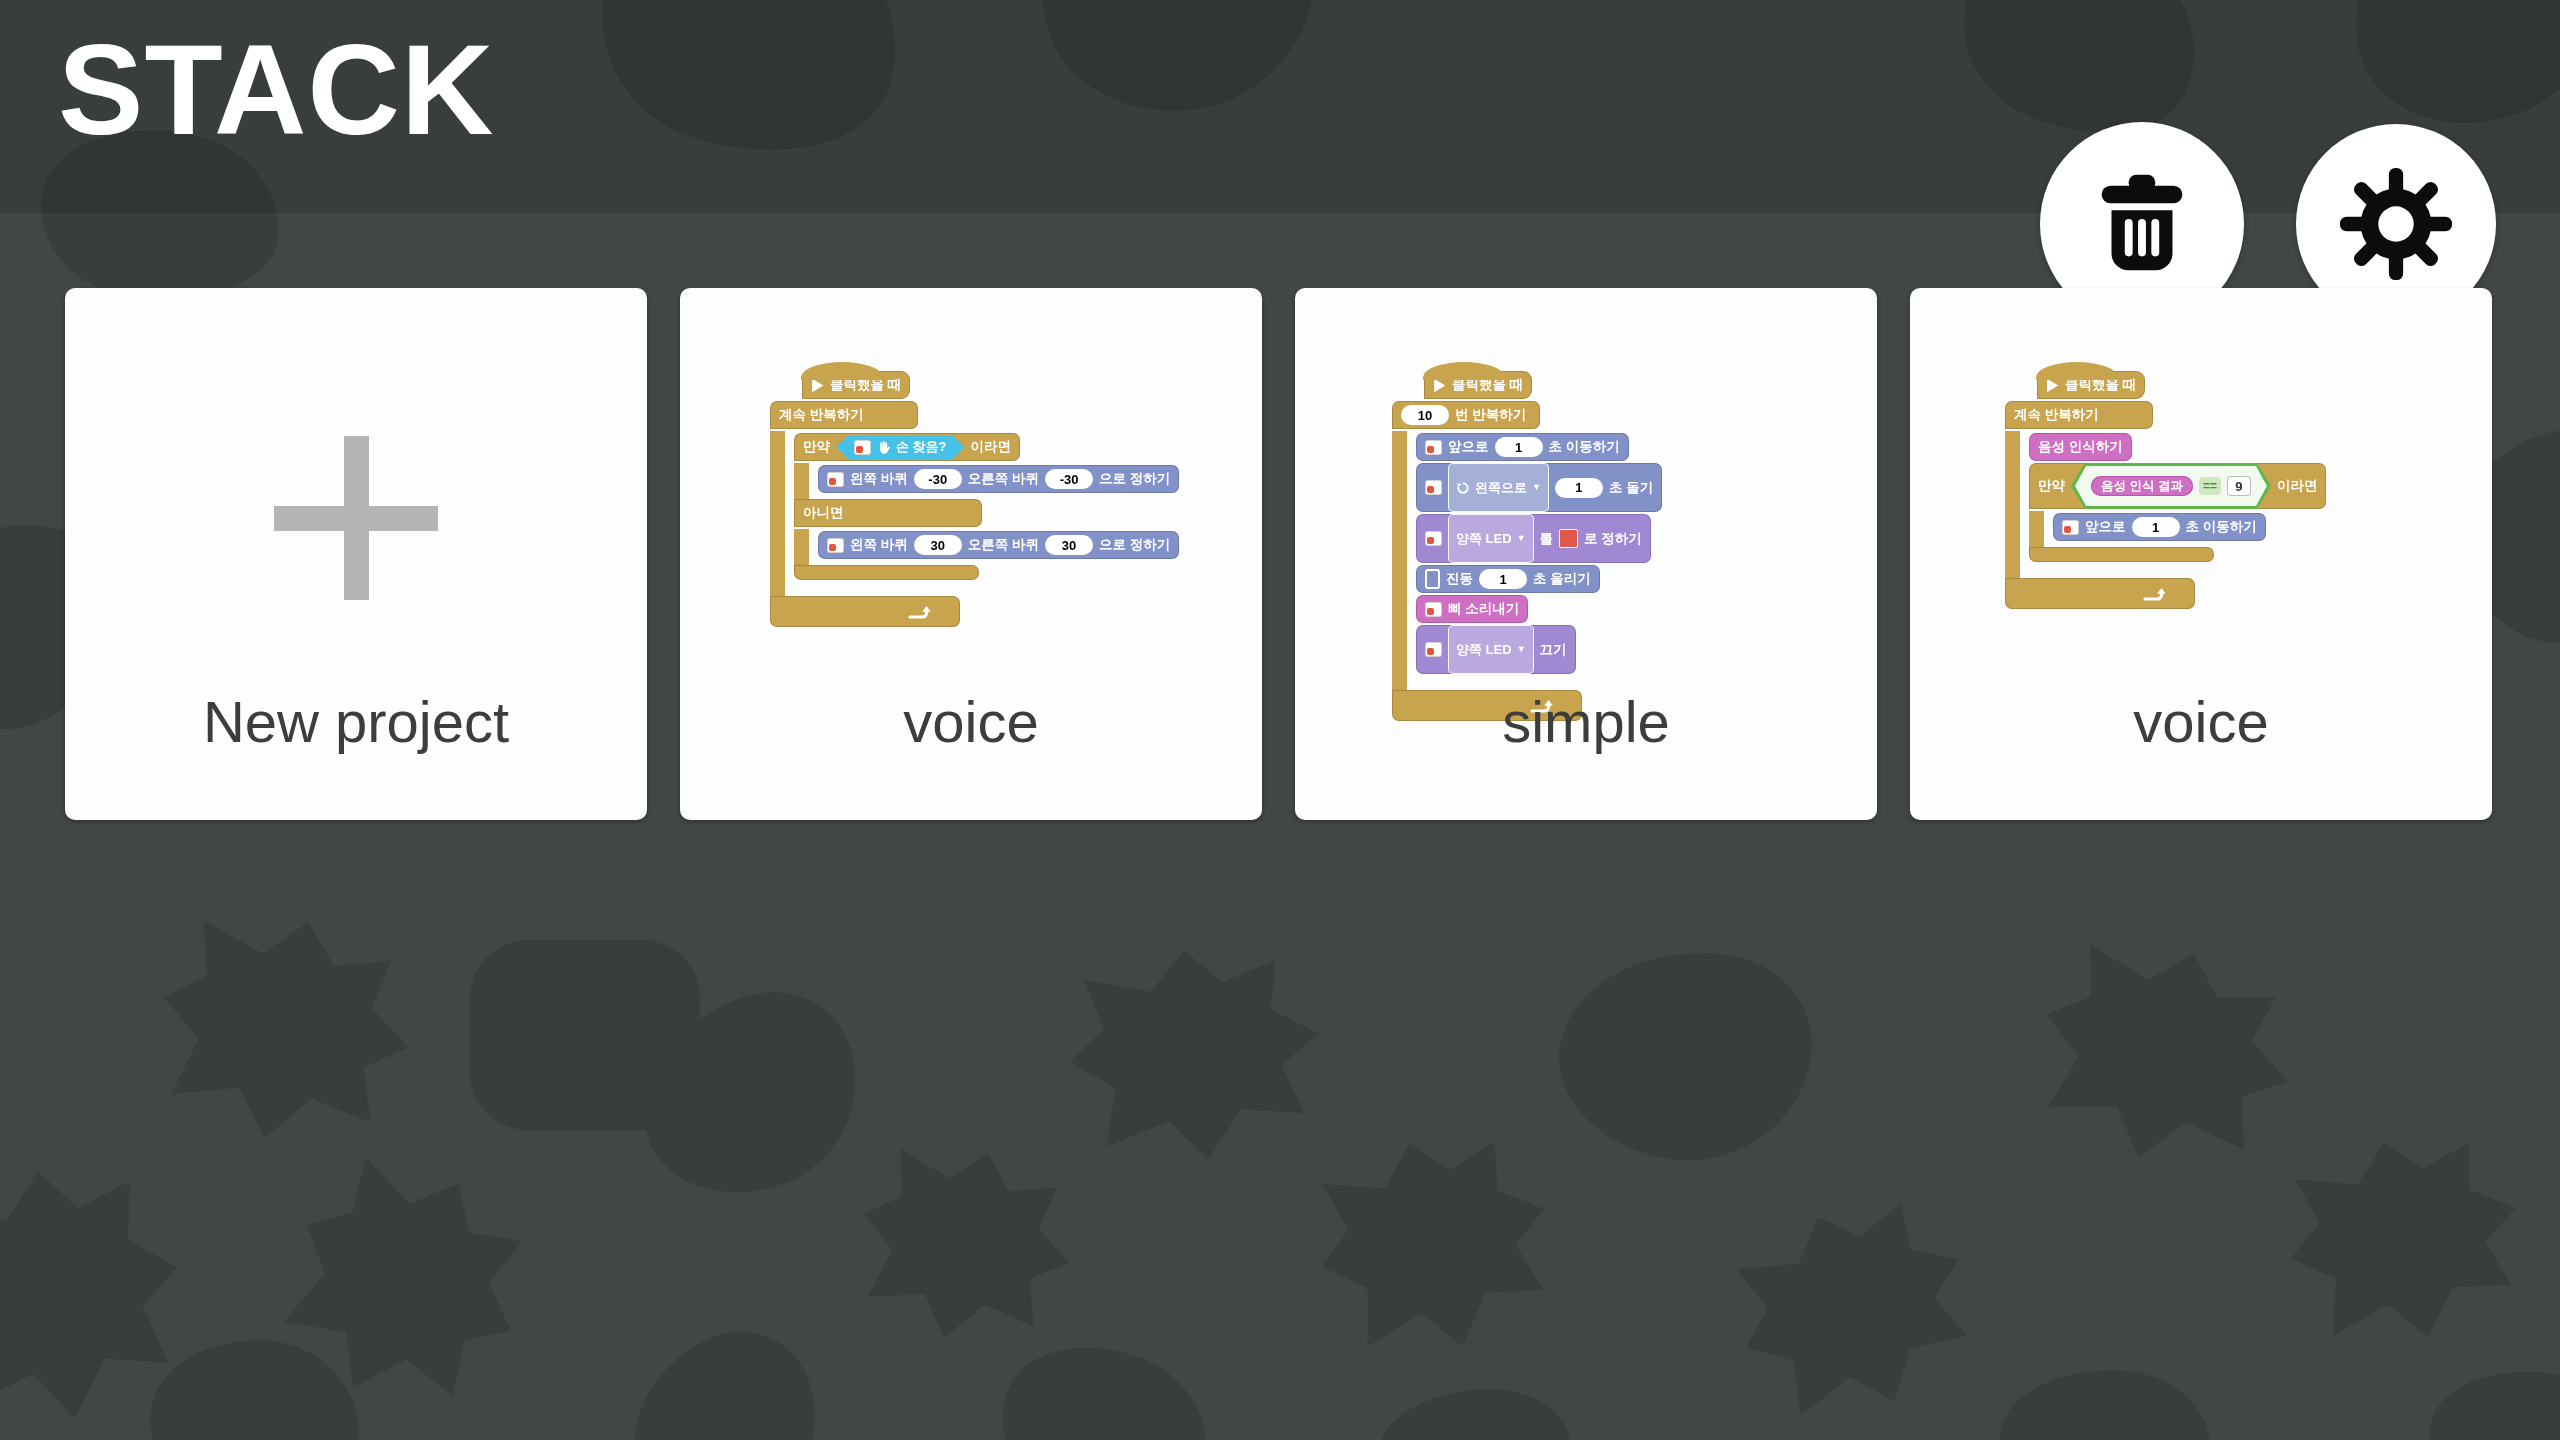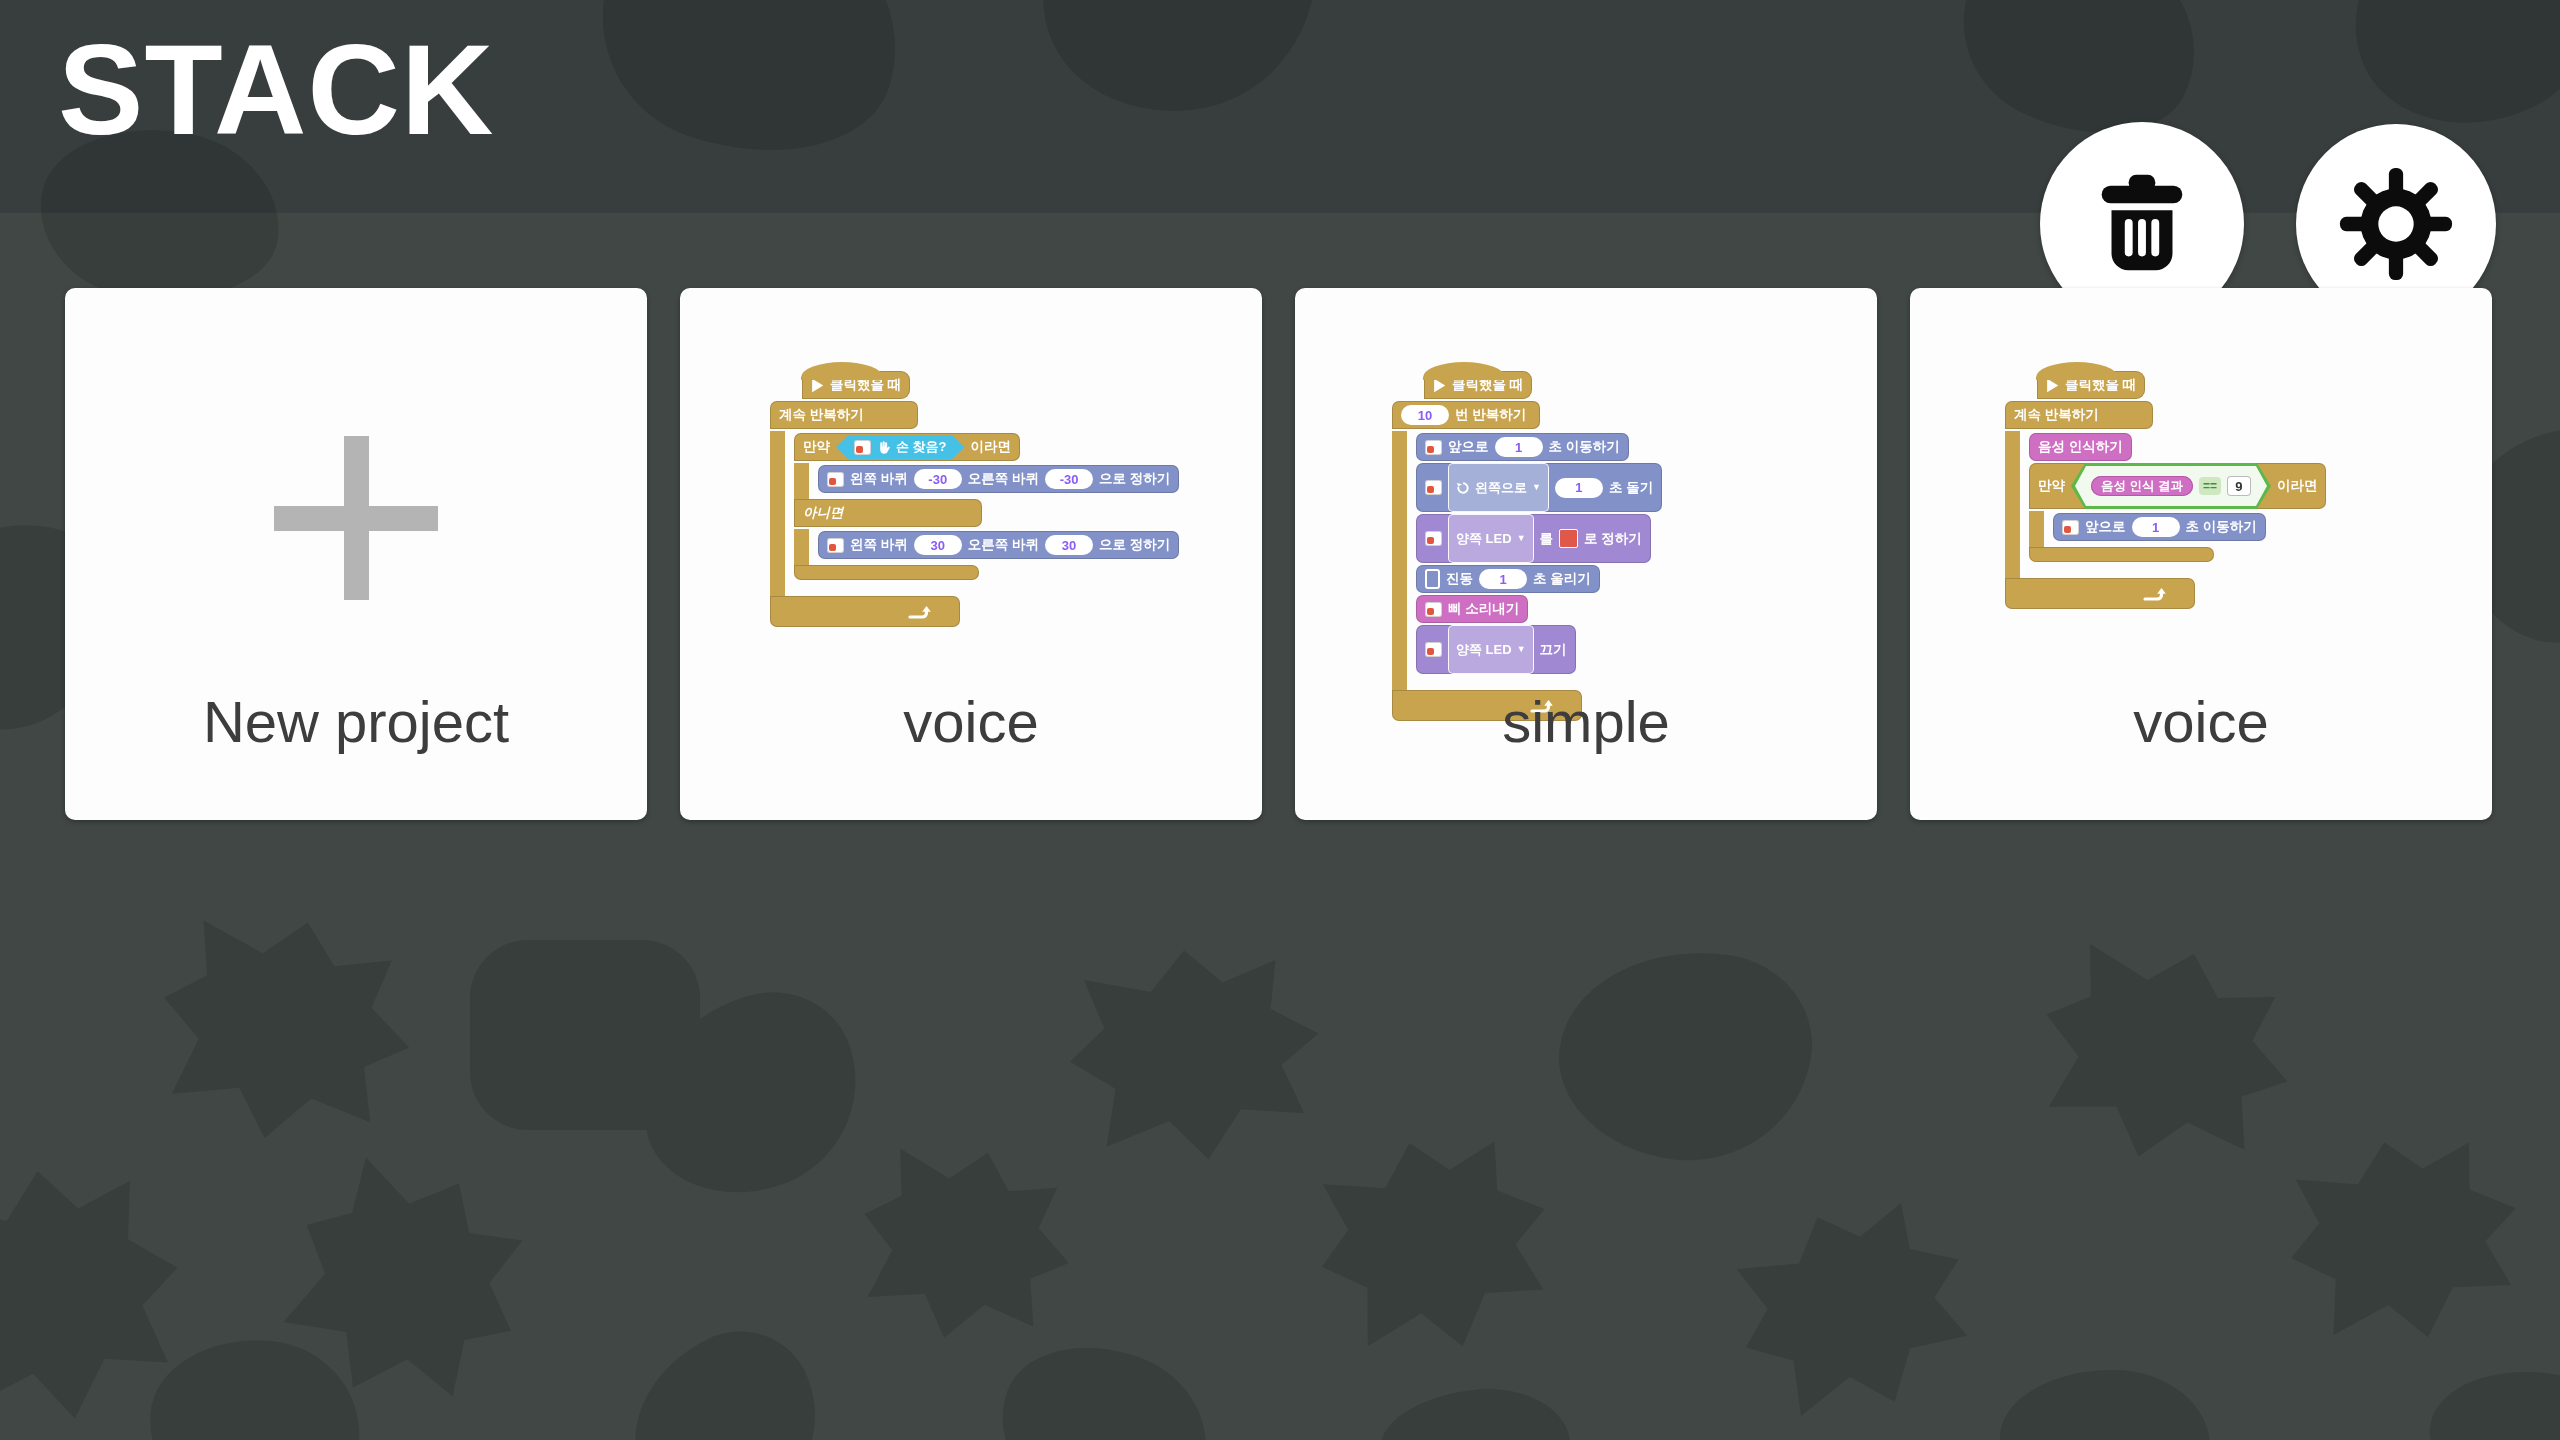--- a/index.html
+++ b/index.html
@@ -28,29 +28,29 @@
   .plus::after{content:"";position:absolute;left:70px;top:0;width:25px;height:164px;background:#b4b4b4;}
   
   .script{position:absolute;}
   .row{position:relative;display:flex;align-items:center;gap:6px;min-height:28px;width:fit-content;
     padding:0 9px;border-radius:7px;color:#fff;font-size:13.5px;font-weight:700;white-space:nowrap;
     box-shadow:inset 0 0 0 1px rgba(0,0,0,0.16);margin-bottom:2px;}
   .hat{border-radius:6px 9px 9px 0;margin-top:10px;margin-left:32px;}
   .hat::before{content:"";position:absolute;top:-9px;left:-1px;width:76%;height:18px;background:inherit;
     border-radius:100% 100% 0 0 / 170% 170% 0 0;}
   .c-head{border-radius:7px 7px 7px 0;min-width:130px;}
-  .c-mid{border-radius:0 7px 7px 0;min-width:170px;font-style:italic;}
+  .c-mid{border-radius:0 7px 7px 0;min-width:170px;}
   .c-body{border-left:15px solid transparent;padding:2px 0 4px 9px;width:fit-content;}
   .c-body-outer{padding-bottom:14px;}
   .c-foot{height:15px;min-height:15px;min-width:185px;border-radius:0 7px 7px 7px;padding:0;}
   .c-foot-arrow{height:31px;min-height:31px;min-width:155px;border-radius:0 7px 7px 7px;
     display:flex;align-items:center;justify-content:flex-end;padding:0 26px 0 9px;}
   .cblock{width:fit-content;}
   
-  .pill{background:#fff;border-radius:999px;min-width:34px;height:20px;padding:0 7px;color:#8b5cf6;
+  .pill{background:#fff;border-radius:999px;min-width:34px;height:20px;padding:0 7px;color:#000000;
     font-weight:800;font-size:13px;display:inline-flex;align-items:center;justify-content:center;}
   .dd{background:rgba(255,255,255,0.28);border:1px solid rgba(255,255,255,0.92);border-radius:5px;height:21px;
     padding:13px 7px;display:inline-flex;align-items:center;gap:5px;font-size:13px;}
   .caret{font-size:9px;line-height:1;}
   .swatch{width:17px;height:17px;border:1px solid #fff;border-radius:2px;display:inline-block;}
   .hex{background:#45c1e8;clip-path:polygon(13px 0,calc(100% - 13px) 0,100% 50%,calc(100% - 13px) 100%,13px 100%,0 50%);
     padding:0 18px;height:25px;display:inline-flex;align-items:center;gap:5px;font-size:13px;}
   .hexg{background:#5cb849;clip-path:polygon(14px 0,calc(100% - 14px) 0,100% 50%,calc(100% - 14px) 100%,14px 100%,0 50%);
     padding:3px 4px;display:inline-flex;}
   .hexg-in{background:#f2f9ee;clip-path:polygon(11px 0,calc(100% - 11px) 0,100% 50%,calc(100% - 11px) 100%,11px 100%,0 50%);

